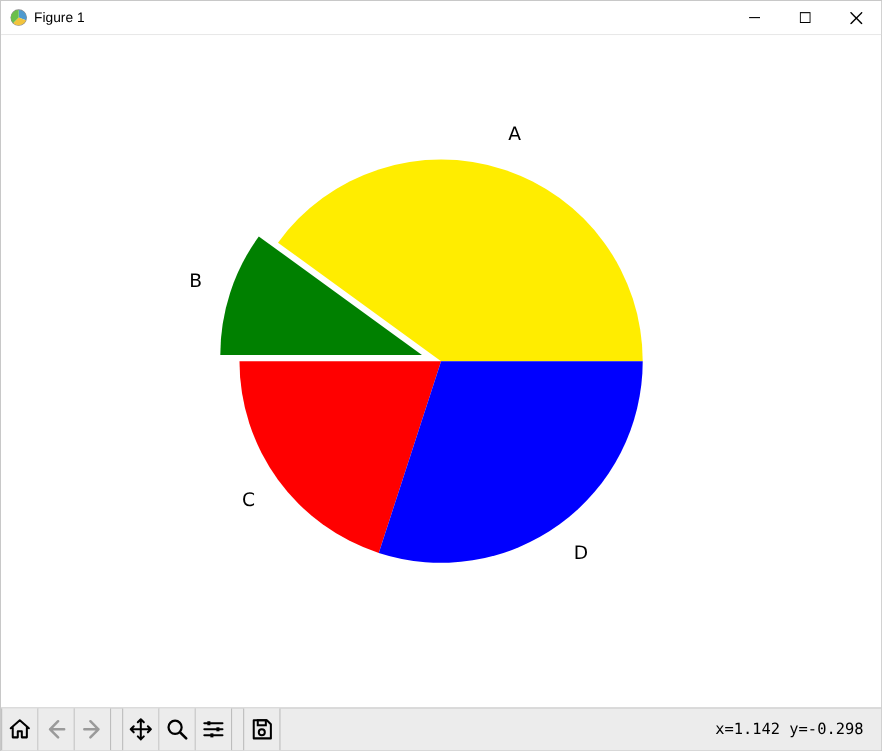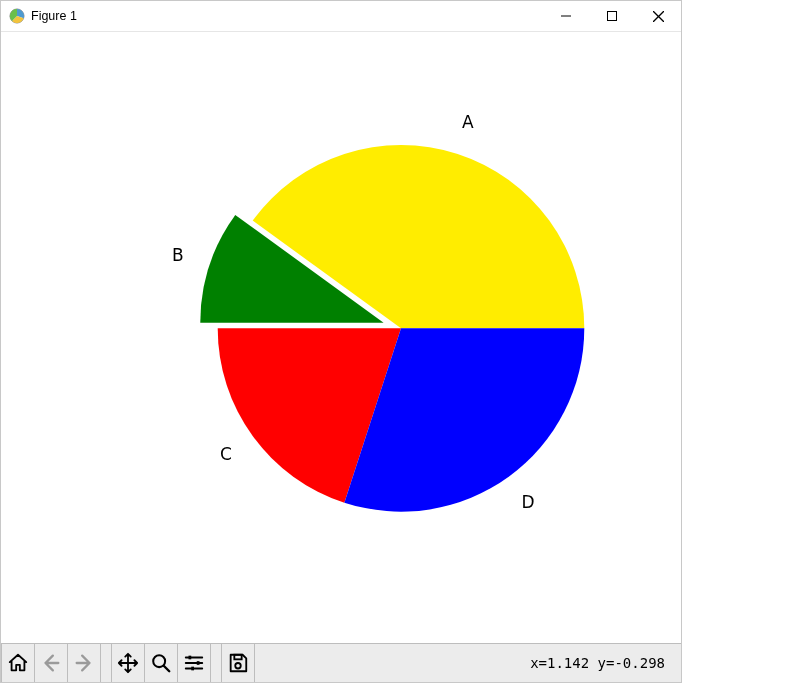--- a/index.html
+++ b/index.html
@@ -5,21 +5,21 @@
   html, body {
     margin: 0;
     padding: 0;
     width: 802px;
     height: 683px;
     font-family: "Segoe UI", Arial, sans-serif;
     background: #ffffff;
     overflow: hidden;
   }
   .window {
-    width: 682px;
+    width: 802px;
     height: 683px;
     display: flex;
     flex-direction: column;
     box-sizing: border-box;
     border: 1px solid #c8c8c8;
   }
   
   .titlebar {
     height: 30px;
     flex: 0 0 30px;

